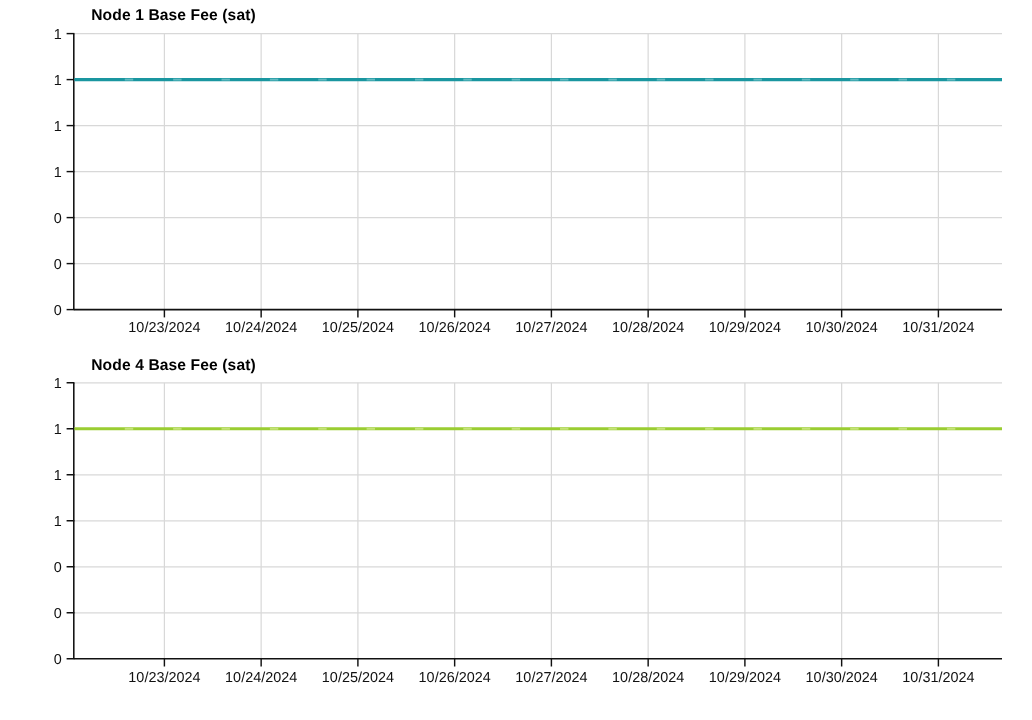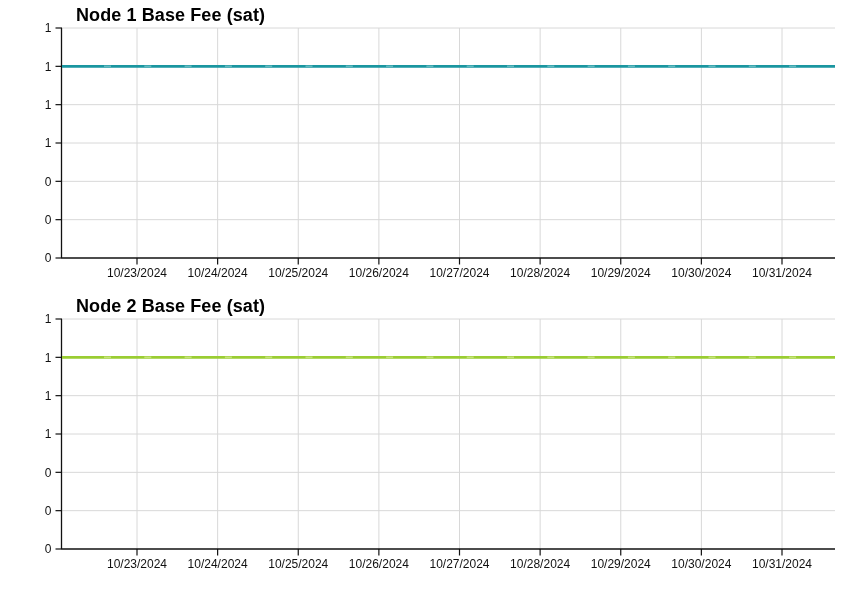--- a/index.html
+++ b/index.html
@@ -18,21 +18,21 @@
   .chart {
     position: absolute;
     left: 0;
     width: 860px;
     height: 290px;
   }
   .chart-title {
     position: absolute;
     left: 76px;
     top: 5px;
-    font-size: 18px;
+    font-size: 13px;
     font-weight: 700;
     color: #000000;
     letter-spacing: 0.1px;
     white-space: nowrap;
   }
   svg.plot {
     position: absolute;
     left: 0;
     top: 0;
     width: 860px;
@@ -116,21 +116,21 @@
         <rect x="587.6" y="65.53333333333332" width="7" height="1.6" fill="#63bac1"></rect>
         <rect x="627.9" y="65.53333333333332" width="7" height="1.6" fill="#63bac1"></rect>
         <rect x="668.1999999999999" y="65.53333333333332" width="7" height="1.6" fill="#63bac1"></rect>
         <rect x="708.4999999999999" y="65.53333333333332" width="7" height="1.6" fill="#63bac1"></rect>
         <rect x="748.7999999999998" y="65.53333333333332" width="7" height="1.6" fill="#63bac1"></rect>
         <rect x="789.0999999999998" y="65.53333333333332" width="7" height="1.6" fill="#63bac1"></rect>
       </svg>
   </div>
 
   <div class="chart" style="top:291px">
-    <div class="chart-title">Node 2 Base Fee (sat)</div>
+    <div class="chart-title">Node 4 Base Fee (sat)</div>
     <svg class="plot" viewBox="0 0 860 290">
         <line x1="137" y1="28" x2="137" y2="258" stroke="#d8d8d8" stroke-width="1"></line>
         <line x1="217.625" y1="28" x2="217.625" y2="258" stroke="#d8d8d8" stroke-width="1"></line>
         <line x1="298.25" y1="28" x2="298.25" y2="258" stroke="#d8d8d8" stroke-width="1"></line>
         <line x1="378.875" y1="28" x2="378.875" y2="258" stroke="#d8d8d8" stroke-width="1"></line>
         <line x1="459.5" y1="28" x2="459.5" y2="258" stroke="#d8d8d8" stroke-width="1"></line>
         <line x1="540.125" y1="28" x2="540.125" y2="258" stroke="#d8d8d8" stroke-width="1"></line>
         <line x1="620.75" y1="28" x2="620.75" y2="258" stroke="#d8d8d8" stroke-width="1"></line>
         <line x1="701.375" y1="28" x2="701.375" y2="258" stroke="#d8d8d8" stroke-width="1"></line>
         <line x1="782" y1="28" x2="782" y2="258" stroke="#d8d8d8" stroke-width="1"></line>

